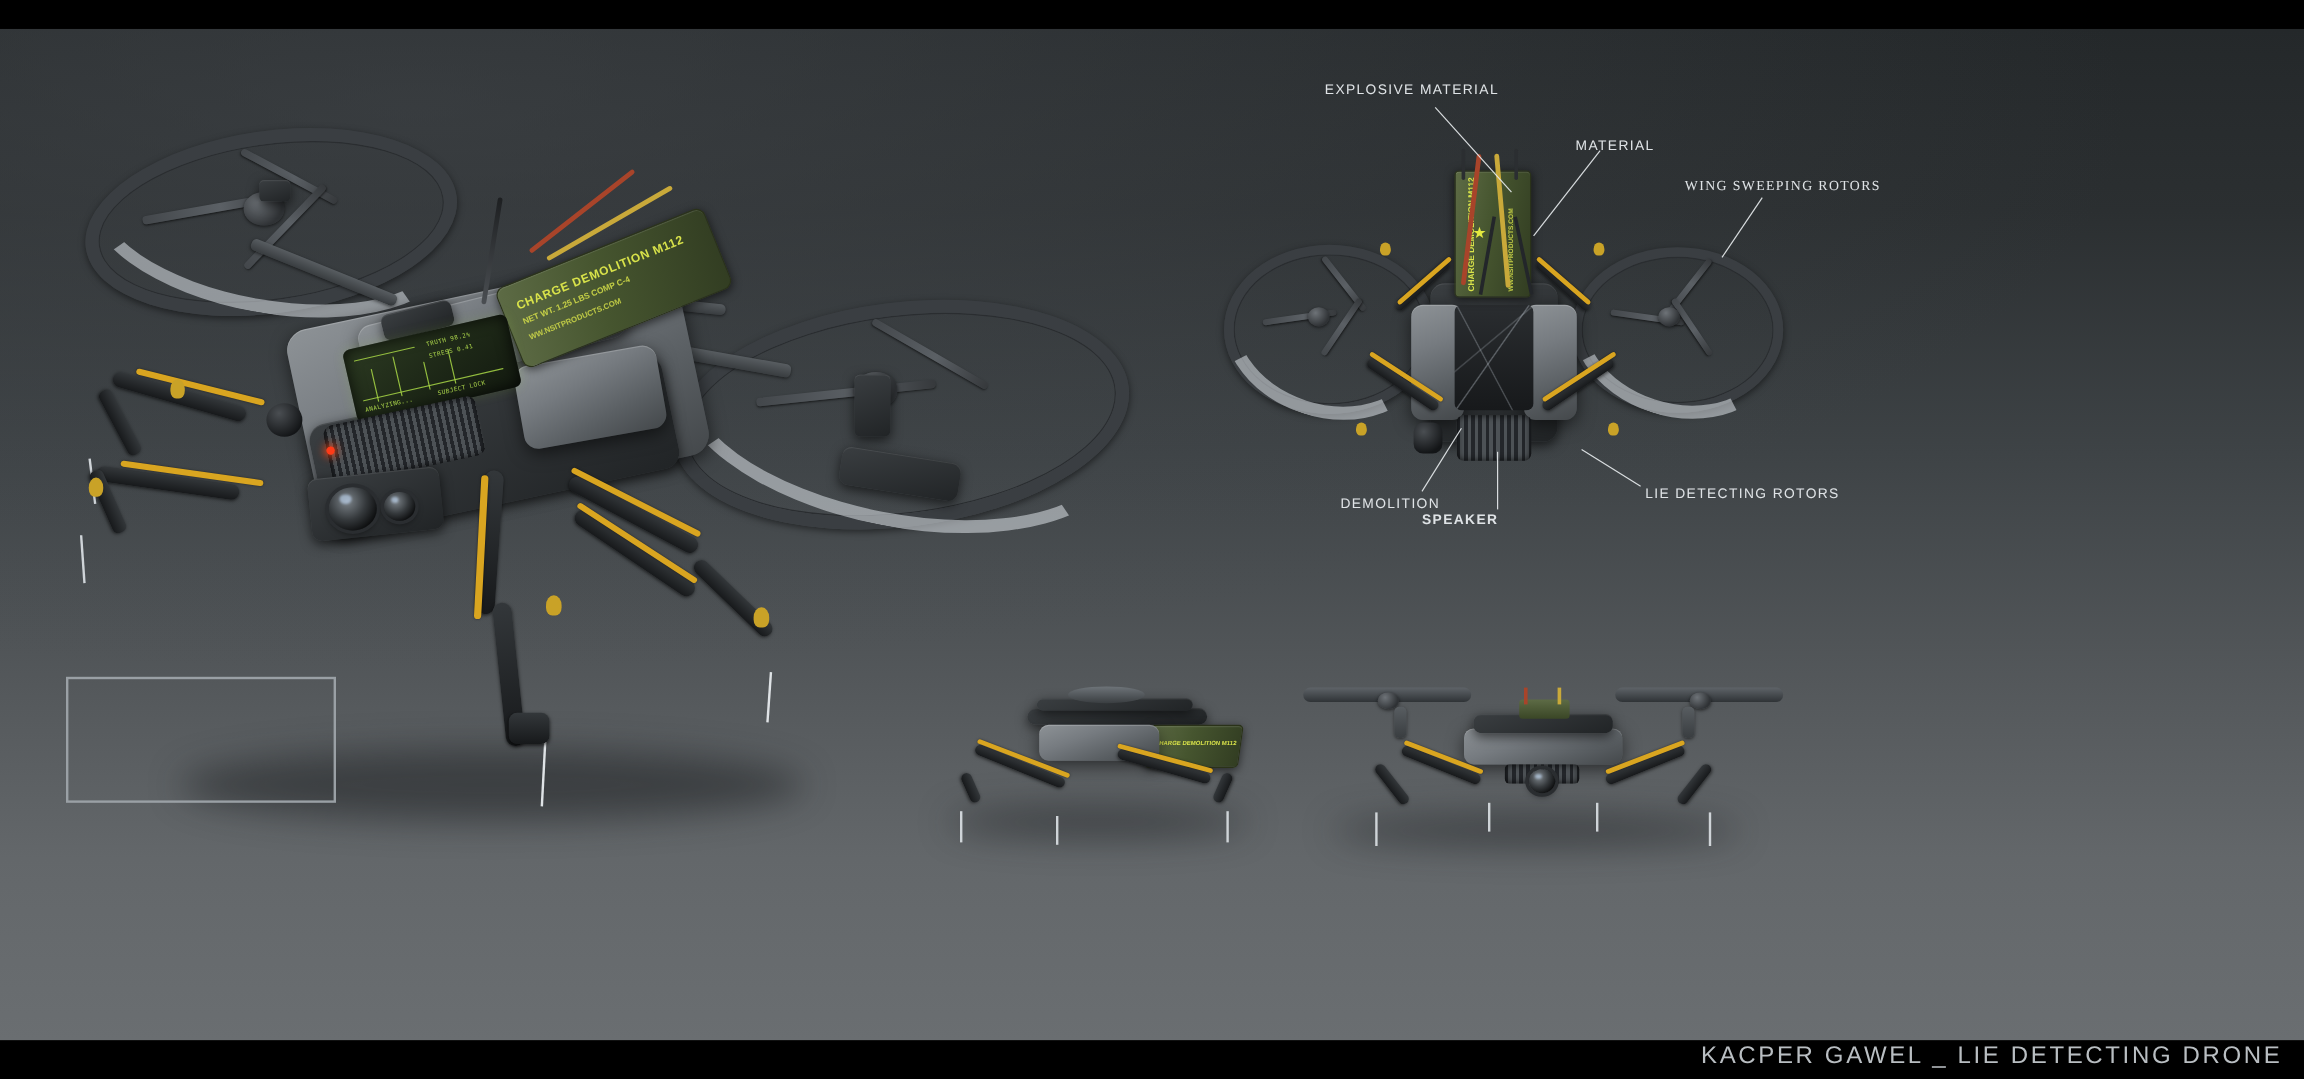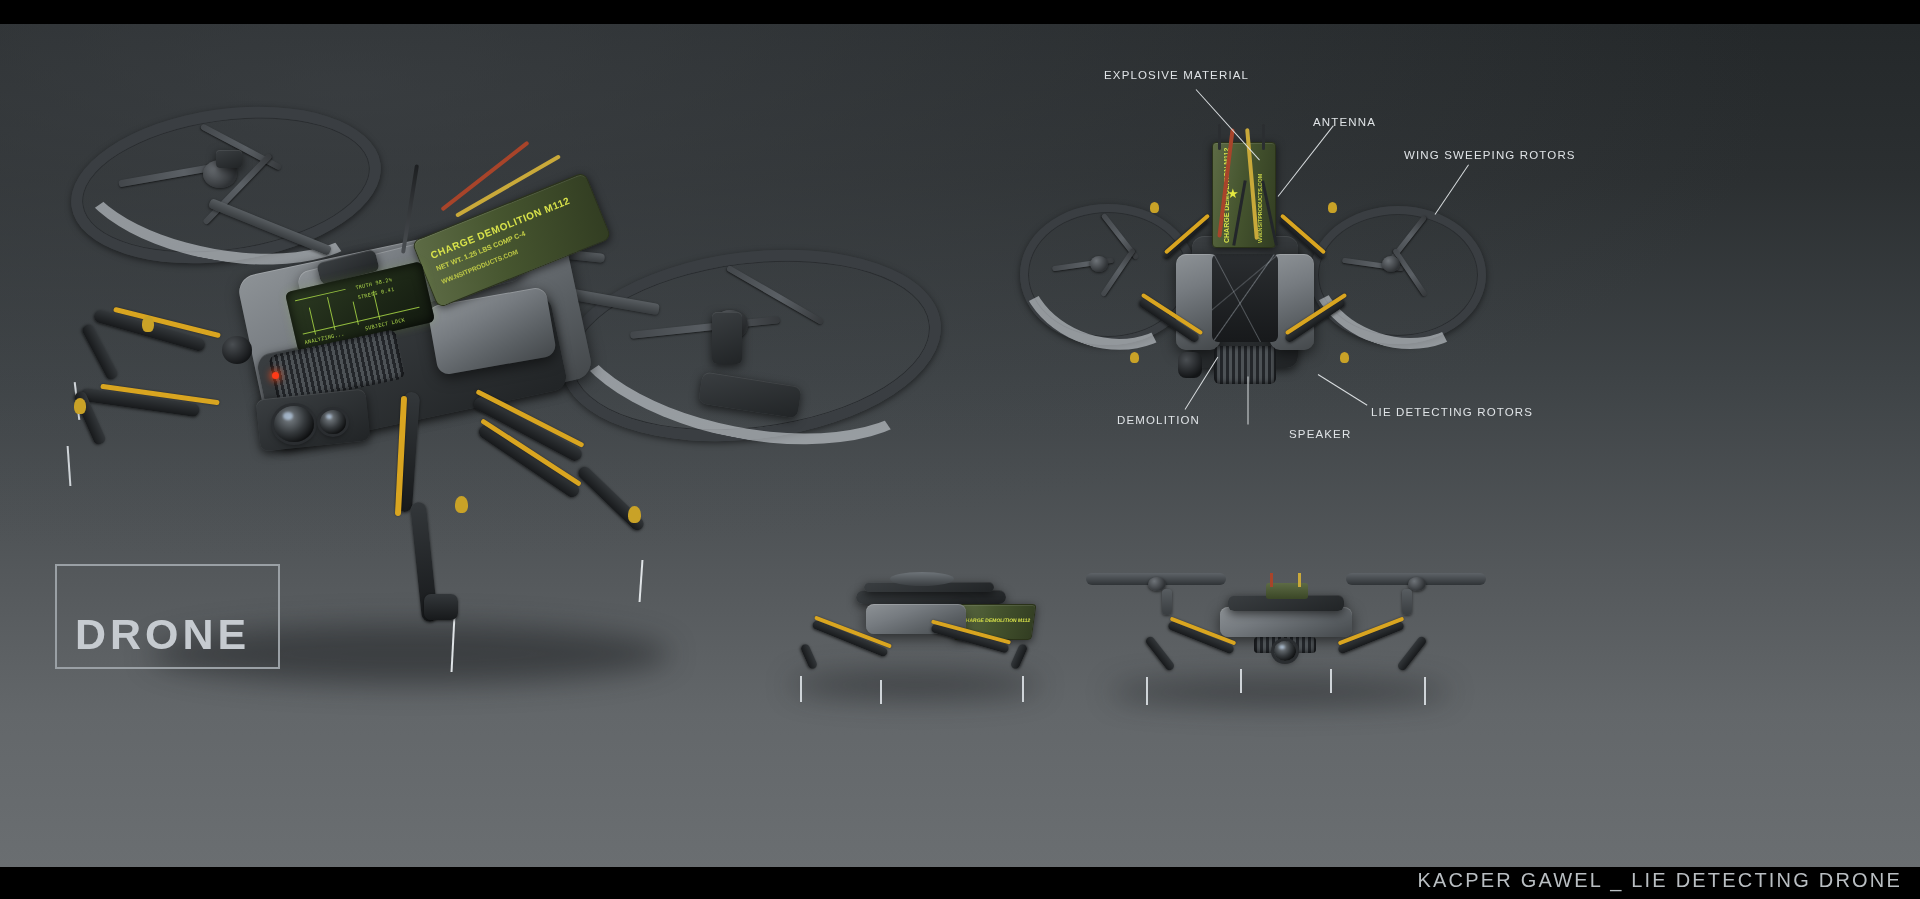--- a/index.html
+++ b/index.html
@@ -304,46 +304,45 @@
       <div class="part" style="left:170px;top:120px;width:2px;height:24px;background:#cfd4d8;"></div>
       <div class="part" style="left:260px;top:120px;width:2px;height:24px;background:#cfd4d8;"></div>
     </div>
 
     <div>
       <div class="callout-label" style="left:1104px;top:45px;">EXPLOSIVE MATERIAL</div>
       <div class="leader" style="left:1196px;top:65px;width:95px;transform:rotate(48deg);"></div>
     </div>
 
     <div>
-      <div class="callout-label" style="left:1313px;top:92px;">ANTENNA</div>
+      <div class="callout-label" style="left:1313px;top:92px;">MATERIAL</div>
       <div class="leader" style="left:1278px;top:172px;width:90px;transform:rotate(-52deg);"></div>
     </div>
 
     <div>
-      <div class="callout-label" style="left:1404px;top:125px;">WING SWEEPING ROTORS</div>
+      <div class="callout-label" style="left:1404px;top:125px;font-family:Liberation Serif, serif;">WING SWEEPING ROTORS</div>
       <div class="leader" style="left:1435px;top:190px;width:60px;transform:rotate(-56deg);"></div>
     </div>
 
     <div>
       <div class="callout-label" style="left:1117px;top:390px;">DEMOLITION</div>
       <div class="leader" style="left:1185px;top:385px;width:62px;transform:rotate(-58deg);"></div>
     </div>
 
     <div>
-      <div class="callout-label" style="left:1289px;top:404px;">SPEAKER</div>
+      <div class="callout-label" style="left:1185px;top:404px;font-weight:bold;">SPEAKER</div>
       <div class="leader" style="left:1248px;top:352px;width:48px;transform:rotate(90deg);"></div>
     </div>
 
     <div>
       <div class="callout-label" style="left:1371px;top:382px;">LIE DETECTING ROTORS</div>
       <div class="leader" style="left:1318px;top:350px;width:58px;transform:rotate(32deg);"></div>
     </div>
 
     <div id="logo" style="left:55px;top:540px;width:225px;height:105px;">
-      <div class="l2">DRONE</div>
     </div>
 
   </div>
 
   <div class="bar bottom"></div>
   <div id="credit">KACPER GAWEL _ LIE DETECTING DRONE</div>
 
 </div>
 
 </body></html>

